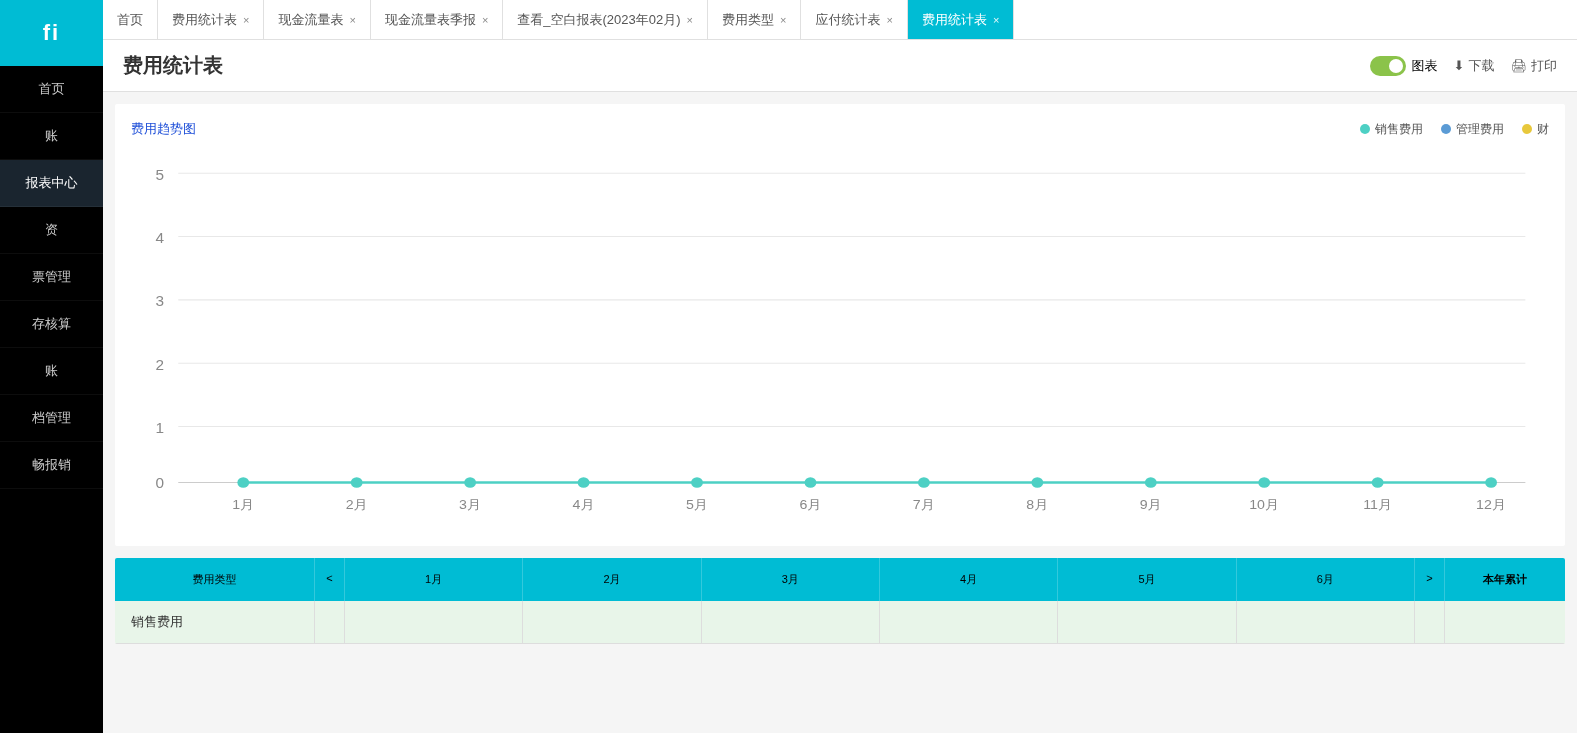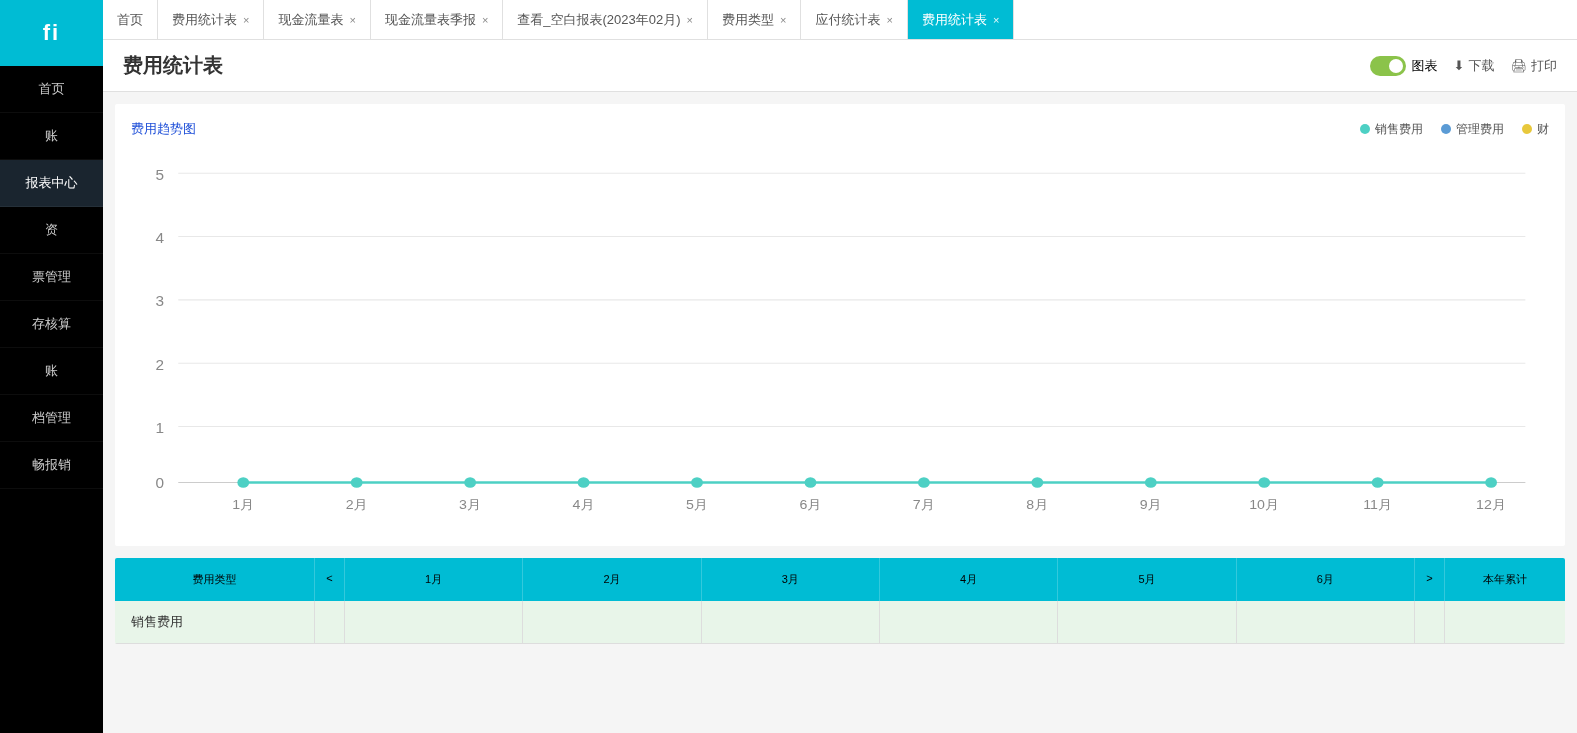--- a/index.html
+++ b/index.html
@@ -191,21 +191,21 @@
       background: #00bcd4;
       color: #000000;
       font-size: 11px;
     }
     .th-cell {
       padding: 14px 10px;
       text-align: center;
       border-right: 1px solid rgba(255,255,255,0.2);
       flex-shrink: 0;
     }
-    .th-cell:last-child { border-right: none; }
+    .th-cell:last-child { border-right: none; font-weight: bold; }
     .th-type { width: 200px; text-align: center; }
     .th-month { flex: 1; text-align: center; }
     .th-nav { width: 30px; text-align: center; cursor: pointer; }
     .th-total { width: 120px; text-align: center; }
 
     .table-data-row {
       display: flex;
       background: #e8f5e9;
       border-bottom: 1px solid #ddd;
     }

